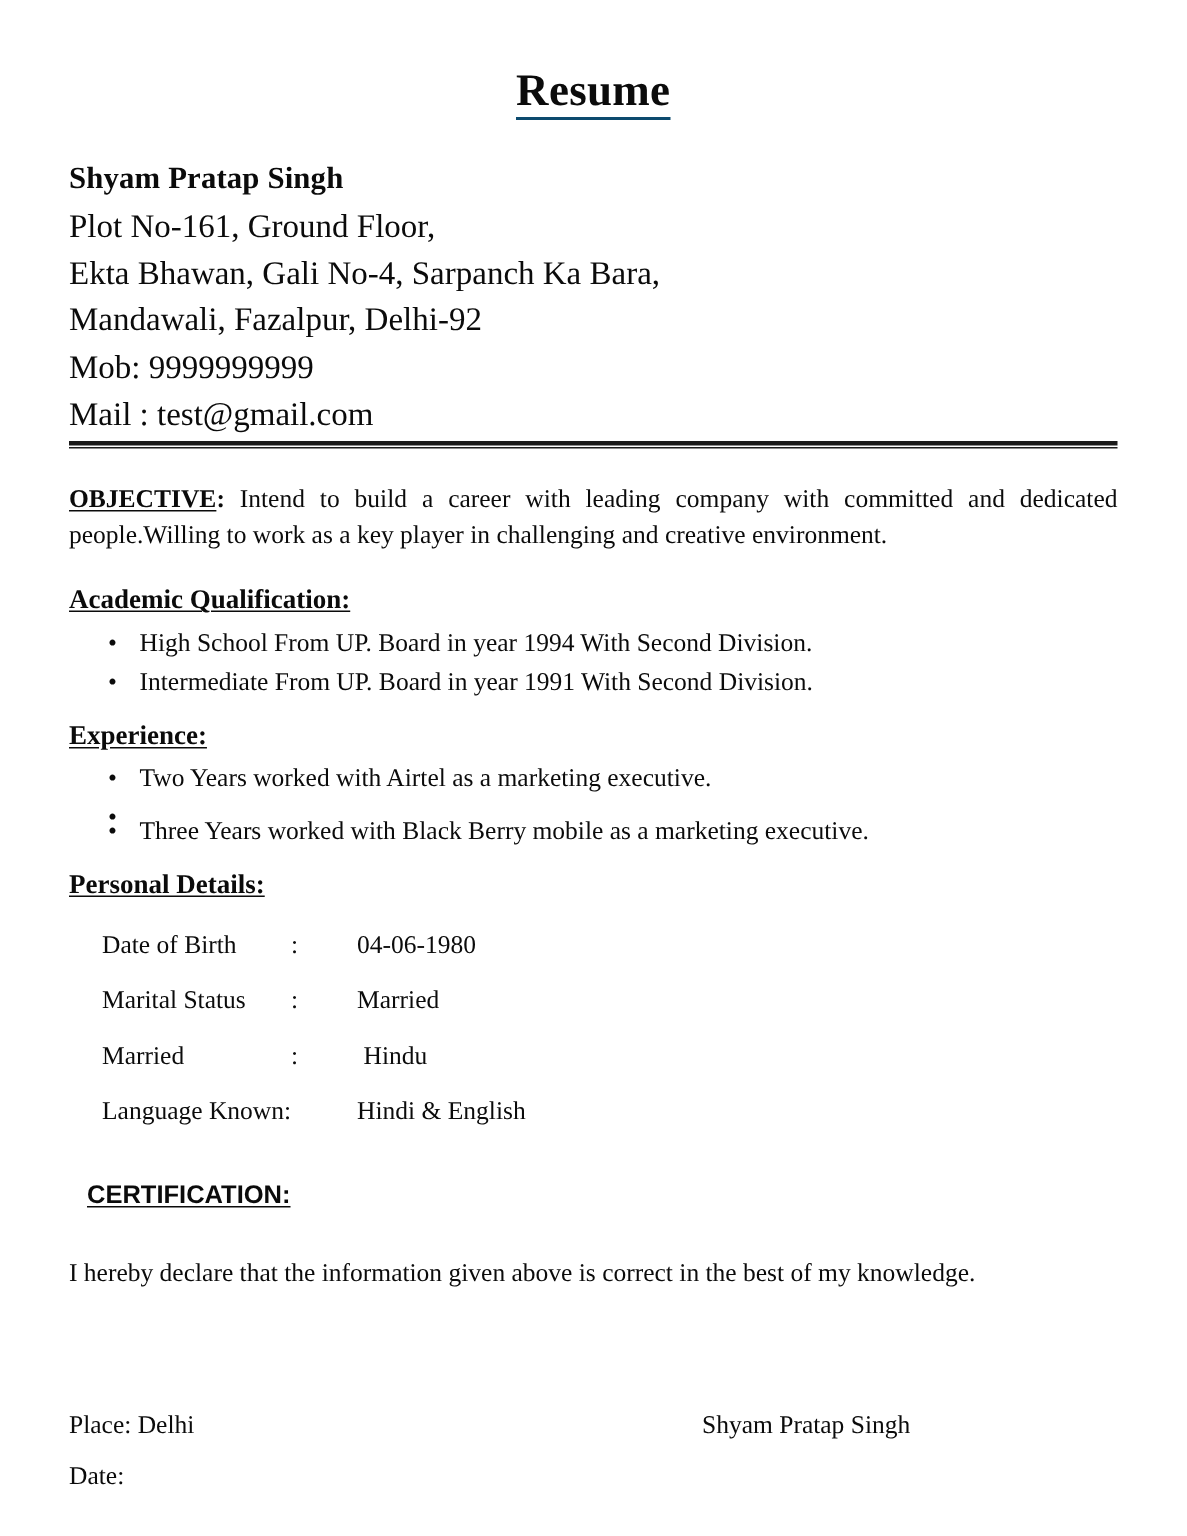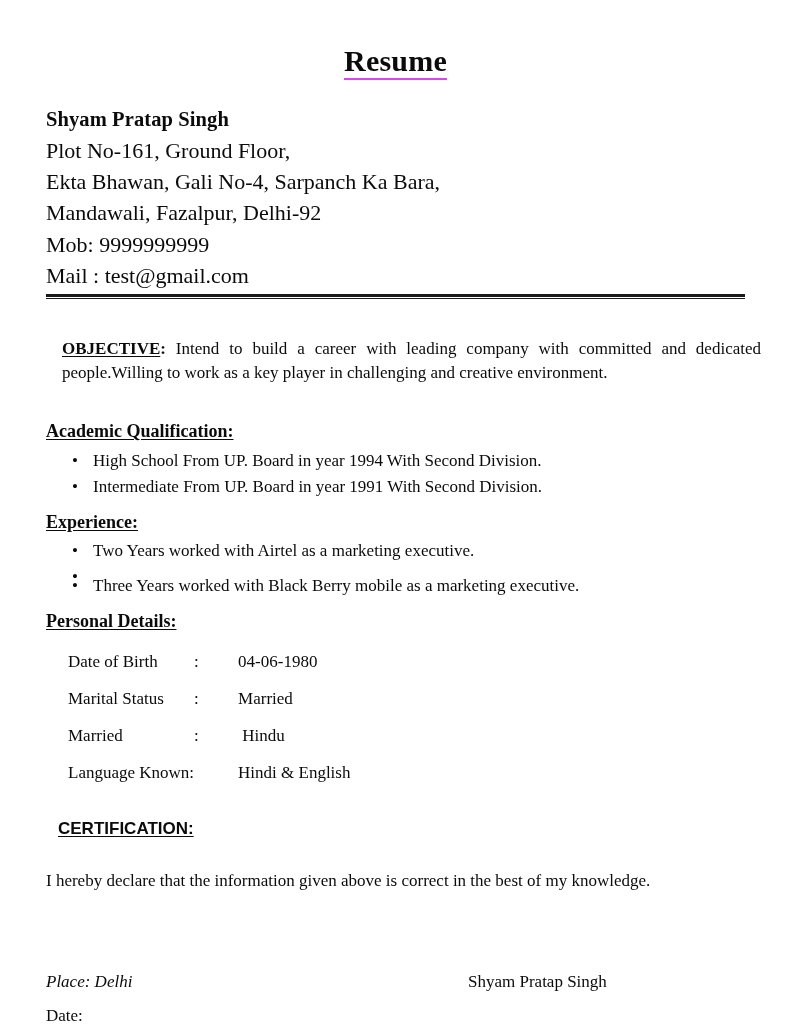--- a/index.html
+++ b/index.html
@@ -27,21 +27,21 @@
   .doc-title {
     text-align: center;
     font-size: 30px;
     font-weight: bold;
     letter-spacing: 0.2px;
     margin: 0;
     padding-top: 46px;
     line-height: 1.0;
   }
   .doc-title span {
-    border-bottom: 2px solid #d946ef;
+    border-bottom: 2px solid #0c4a6e;
     padding-bottom: 1px;
   }
   
   .applicant-name {
     font-size: 20.5px;
     font-weight: bold;
     margin: 0;
     padding-top: 31px;
     line-height: 1.26;
     letter-spacing: 0.1px;
@@ -74,21 +74,21 @@
   .heading-underline {
     text-decoration: underline;
     text-underline-offset: 2px;
   }
   .objective-block {
     padding-top: 22px;
   }
   .objective-para {
     font-size: 17px;
     line-height: 1.42;
-    margin: 16px;
+    margin: 0;
     text-align: justify;
     width: 699px;
   }
   .objective-label {
     font-weight: bold;
   }
   .objective-label u {
     text-decoration: underline;
     text-underline-offset: 2px;
   }
@@ -157,21 +157,21 @@
   
   .footer {
     padding-top: 79px;
   }
   .footer-row {
     position: relative;
     font-size: 17px;
     line-height: 1.0;
     height: 34px;
   }
-  .footer-place { position: absolute; left: 0; top: 0; font-style: italic; }
+  .footer-place { position: absolute; left: 0; top: 0; }
   .footer-sign  { position: absolute; left: 422px; top: 0; }
   .footer-date  { position: absolute; left: 0; top: 0; }
 </style>
 </head>
 <body>
 
 <div class="page">
 
   <h1 class="doc-title">
     <span>Resume</span>

